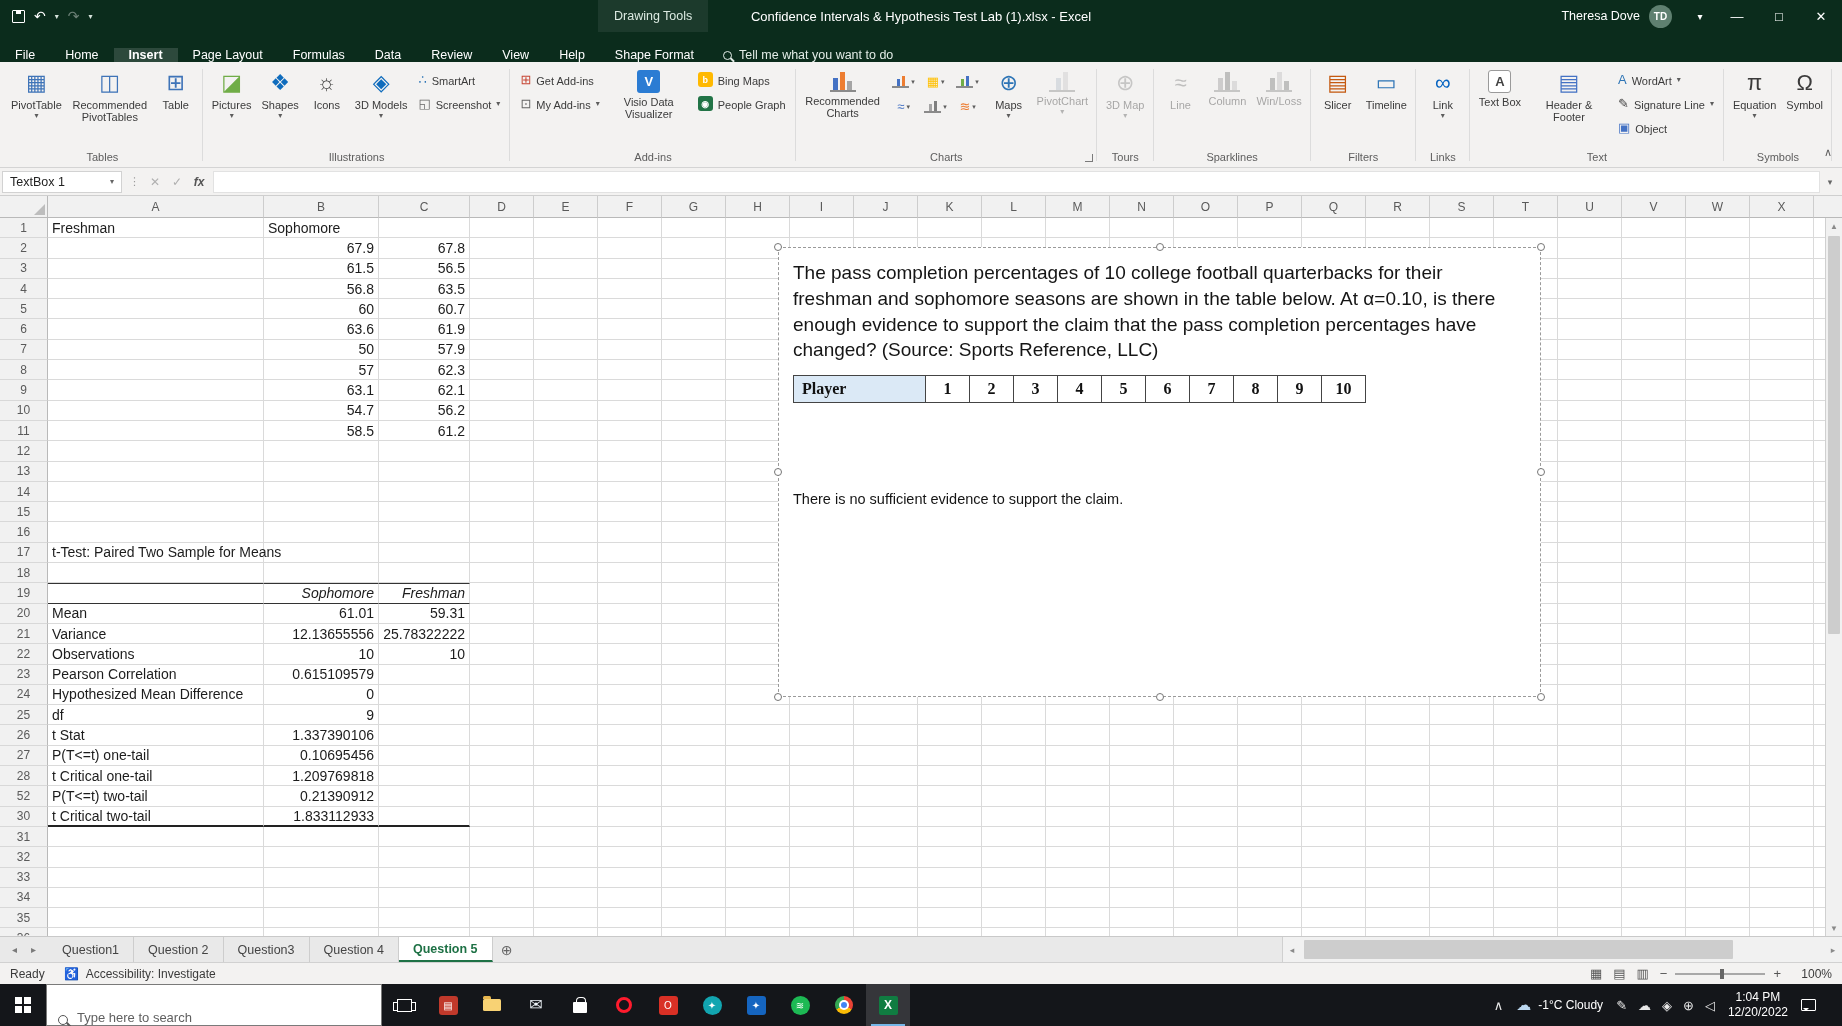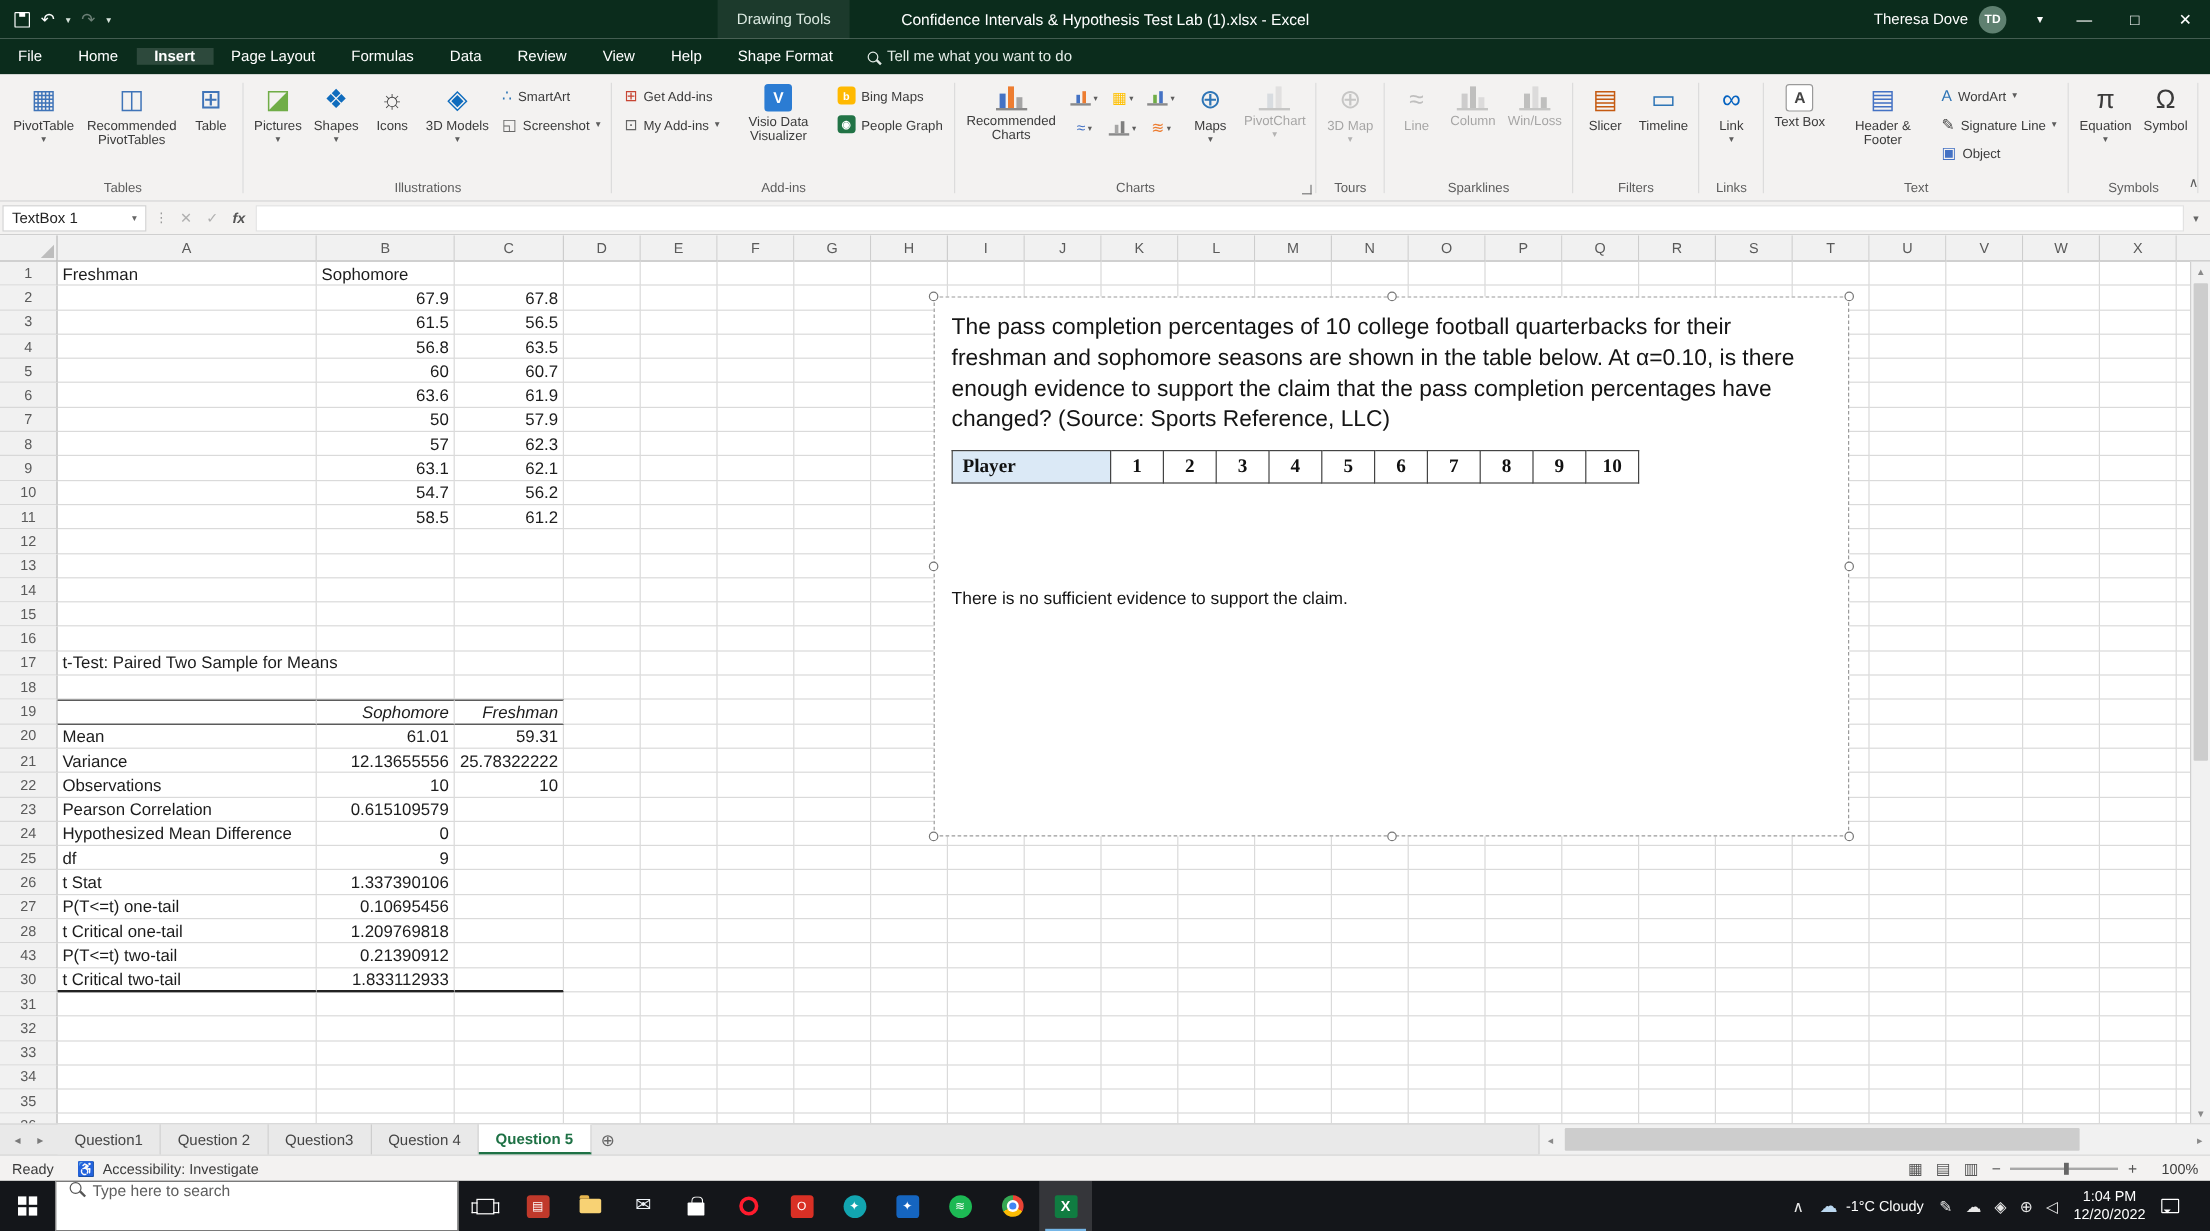--- a/index.html
+++ b/index.html
@@ -19,21 +19,21 @@
   .title-text{position:absolute;left:0;right:0;top:0;height:32px;display:flex;align-items:center;
     justify-content:center;font-size:13px;color:#fff;pointer-events:none}
   .tb-right{margin-left:auto;display:flex;align-items:center;height:100%;z-index:2}
   .user-name{font-size:12.5px;margin-right:9px}
   .avatar{width:23px;height:23px;border-radius:50%;background:#5f8070;color:#fff;font-size:10px;
     display:flex;align-items:center;justify-content:center;margin-right:12px;font-weight:bold}
   .winbtn{width:42px;height:32px;display:flex;align-items:center;justify-content:center;font-size:13px;color:#fff}
   .winbtn.small-caret{width:32px;font-size:10px}
 
   
-  .tabsrow{height:30px;background:#0b2c1c;display:flex;align-items:center;color:#fff}
+  .tabsrow{height:30px;background:#0b2c1c;display:flex;align-items:flex-end;color:#fff}
   .rtab{padding:0 15px;font-size:12.5px;display:flex;align-items:center}
   .rtab.active{background:rgba(255,255,255,.14);font-weight:bold}
   .tellme{display:flex;align-items:center;gap:7px;padding:0 14px;font-size:12.5px;color:#e3ece7}
   .mini-mag{width:9px;height:9px;border:1.5px solid #e3ece7;border-radius:50%;position:relative;display:inline-block}
   .mini-mag::after{content:"";position:absolute;width:5px;height:1.5px;background:#e3ece7;
     transform:rotate(45deg);right:-4px;bottom:-2px}
 
   
   .ribbon{height:106px;background:#f3f2f1;border-bottom:1px solid #d4d4d4;display:flex;
     overflow:hidden;position:relative;padding:1px 0 0 2px}
@@ -155,21 +155,21 @@
   .zoomtrack{width:90px;height:2px;background:#a8a8a8;position:relative}
   .zoomthumb{position:absolute;left:50%;top:-4px;width:4px;height:10px;background:#666}
   .zsign{font-size:13px;color:#555}
   .zoomval{width:40px;text-align:right}
 
   
   .taskbar{height:42px;background:#14161a;display:flex;align-items:stretch;color:#fff}
   .start{width:46px;display:flex;align-items:center;justify-content:center}
   .winlogo{display:grid;grid-template-columns:7px 7px;grid-template-rows:7px 7px;gap:1.5px}
   .winlogo i{background:#fff;display:block}
-  .searchbox{width:336px;background:#fff;border:1px solid #7a7a7a;display:flex;align-items:flex-start;
+  .searchbox{width:336px;background:#fff;border:1px solid #7a7a7a;display:flex;align-items:flex-end;
     gap:9px;padding:0 11px;margin:0}
   .mag{width:10px;height:10px;border:1.6px solid #555;border-radius:50%;position:relative;flex:none}
   .mag::after{content:"";position:absolute;width:6px;height:1.6px;background:#555;
     transform:rotate(45deg);right:-5px;bottom:-2px}
   .searchinput{border:none;outline:none;flex:1;font-family:"Liberation Sans",sans-serif;
     font-size:13px;color:#444;background:transparent}
   .searchinput::placeholder{color:#5f5f5f}
   .tapps{display:flex;align-items:stretch}
   .tapp{width:44px;display:flex;align-items:center;justify-content:center;position:relative}
   .tapp.active{background:rgba(255,255,255,.14)}
@@ -1322,21 +1322,21 @@
         <div class="cell" style="width: 64px;"></div>
         <div class="cell" style="width: 64px;"></div>
         <div class="cell" style="width: 64px;"></div>
         <div class="cell" style="width: 64px;"></div>
         <div class="cell" style="width: 64px;"></div>
         <div class="cell" style="width: 64px;"></div>
         <div class="cell" style="width: 64px;"></div>
         <div class="cellfill"></div>
       </div>
       <div class="grow">
-        <div class="rowhead">43</div>
+        <div class="rowhead">52</div>
         <div class="cell" style="width: 216px;">P(T&lt;=t) two-tail</div>
         <div class="cell r" style="width: 115px;">0.21390912</div>
         <div class="cell" style="width: 91px;"></div>
         <div class="cell" style="width: 64px;"></div>
         <div class="cell" style="width: 64px;"></div>
         <div class="cell" style="width: 64px;"></div>
         <div class="cell" style="width: 64px;"></div>
         <div class="cell" style="width: 64px;"></div>
         <div class="cell" style="width: 64px;"></div>
         <div class="cell" style="width: 64px;"></div>

